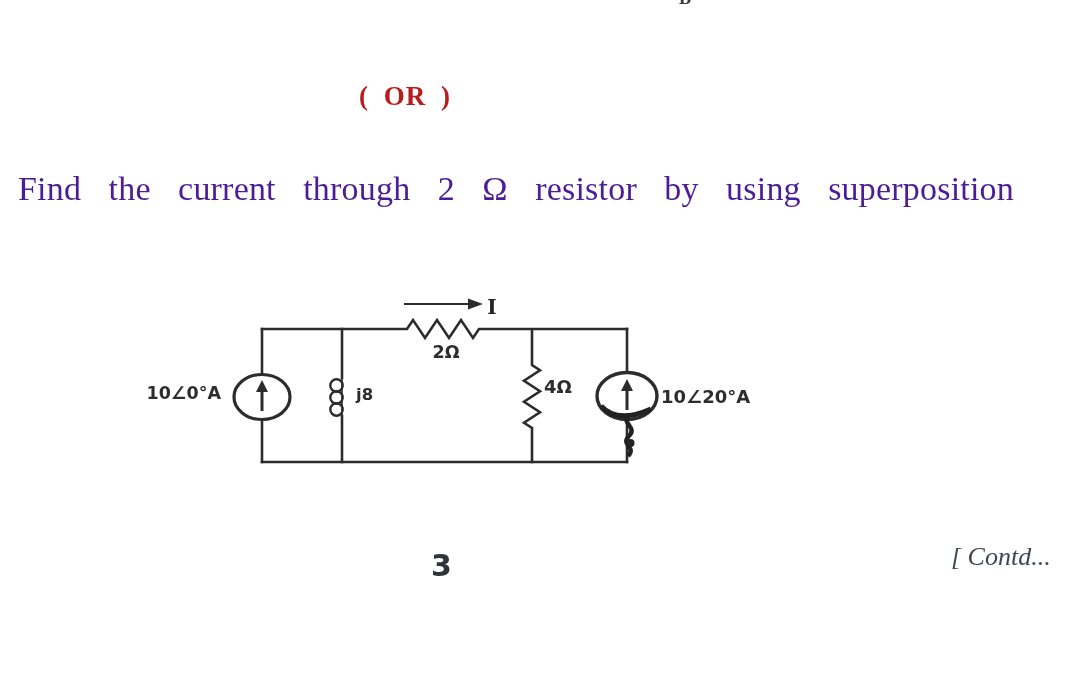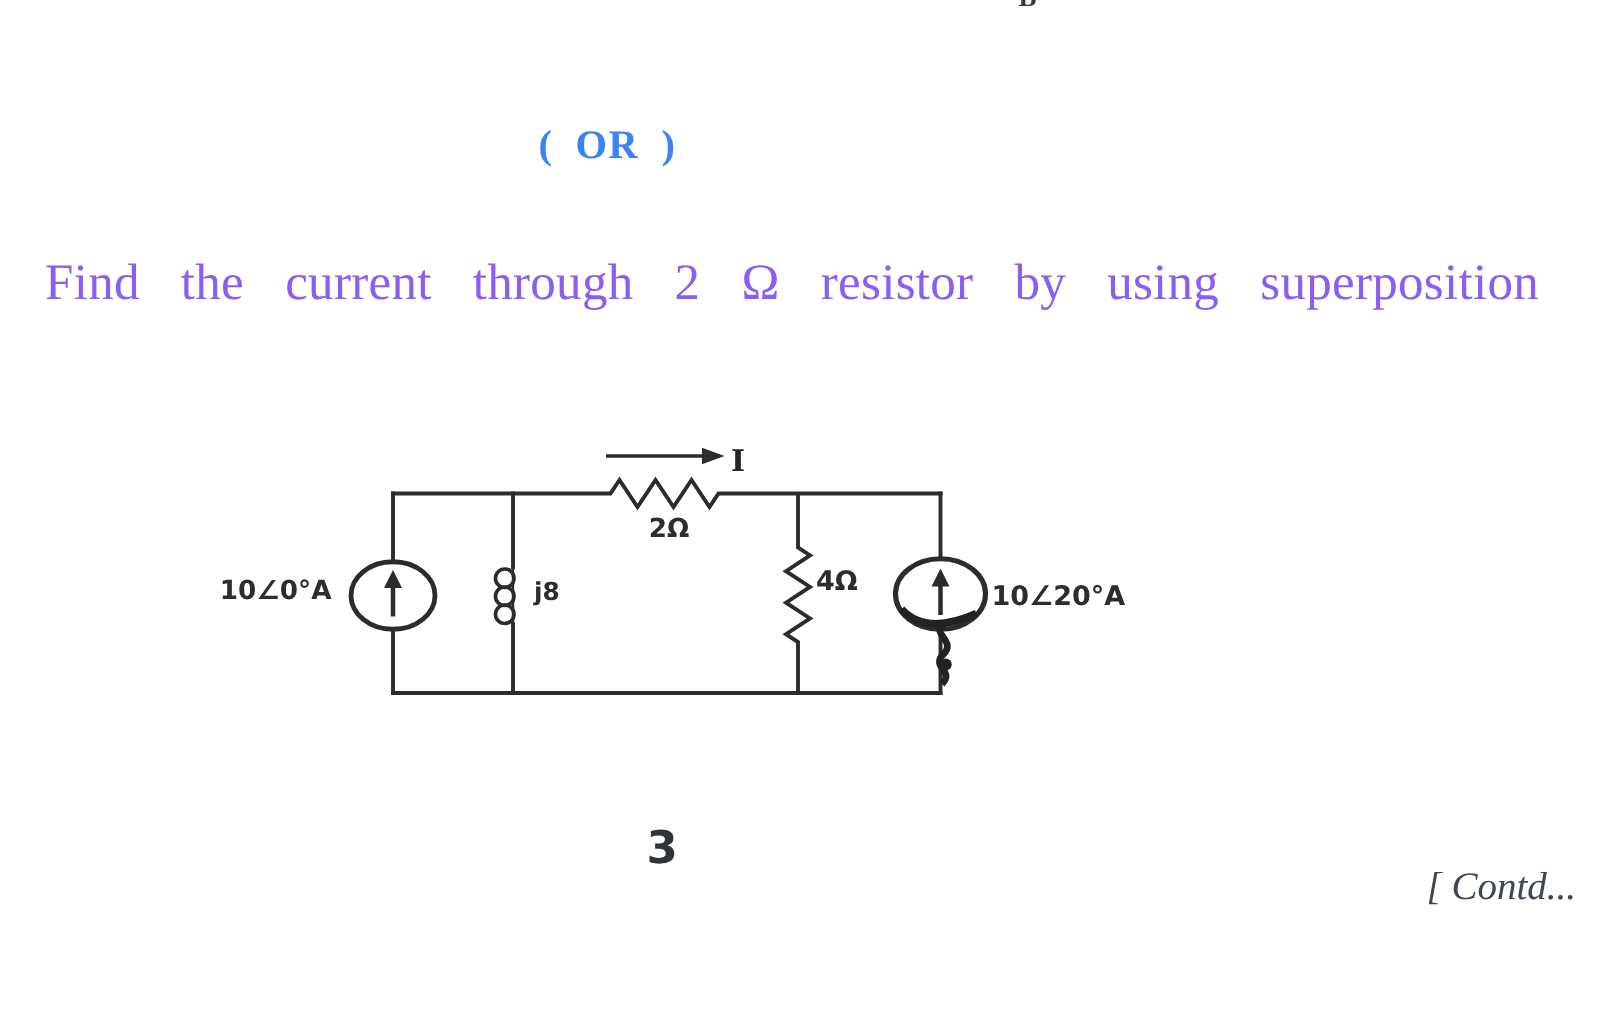--- a/index.html
+++ b/index.html
@@ -12,26 +12,26 @@
   }
   .b-letter{
     position:absolute;left:679px;top:-11px;
     font:700 18px/18px "Liberation Serif", serif;
     color:#3a3a3a;
   }
   .or-label{
     position:absolute;left:359px;top:81px;
     font:700 27px/30px "Liberation Serif", serif;
     letter-spacing:1px;word-spacing:7px;
-    color:#3b82f6;
+    color:#b91c1c;
   }
   .question{
-    position:absolute;left:30px;top:171px;width:996px;
+    position:absolute;left:18px;top:171px;width:996px;
     font:400 34px/35.5px "Liberation Serif", serif;
-    color:#8b5cf6;
+    color:#4c1d95;
     letter-spacing:0.2px;
   }
   .question .l1{text-align:justify;text-align-last:justify;}
   .question .l2{text-align:left;}
   .circuit{
     position:absolute;left:100px;top:280px;width:700px;height:200px;
   }
   .circuit .lbl{
     font-family:"DejaVu Sans", sans-serif;
     font-weight:600;
@@ -41,21 +41,21 @@
     font-family:"DejaVu Serif", serif;
     font-weight:700;
     fill:#242424;
   }
   .page-num{
     position:absolute;left:431px;top:551px;
     font:700 30px/30px "DejaVu Sans", sans-serif;
     color:#30343a;
   }
   .contd{
-    position:absolute;left:951px;top:576px;
+    position:absolute;left:951px;top:542px;
     font:italic 400 26px/30px "Liberation Serif", serif;
     color:#3e4656;
     white-space:nowrap;
   }
 </style>
 </head>
 <body>
 
 <div class="page">
 

